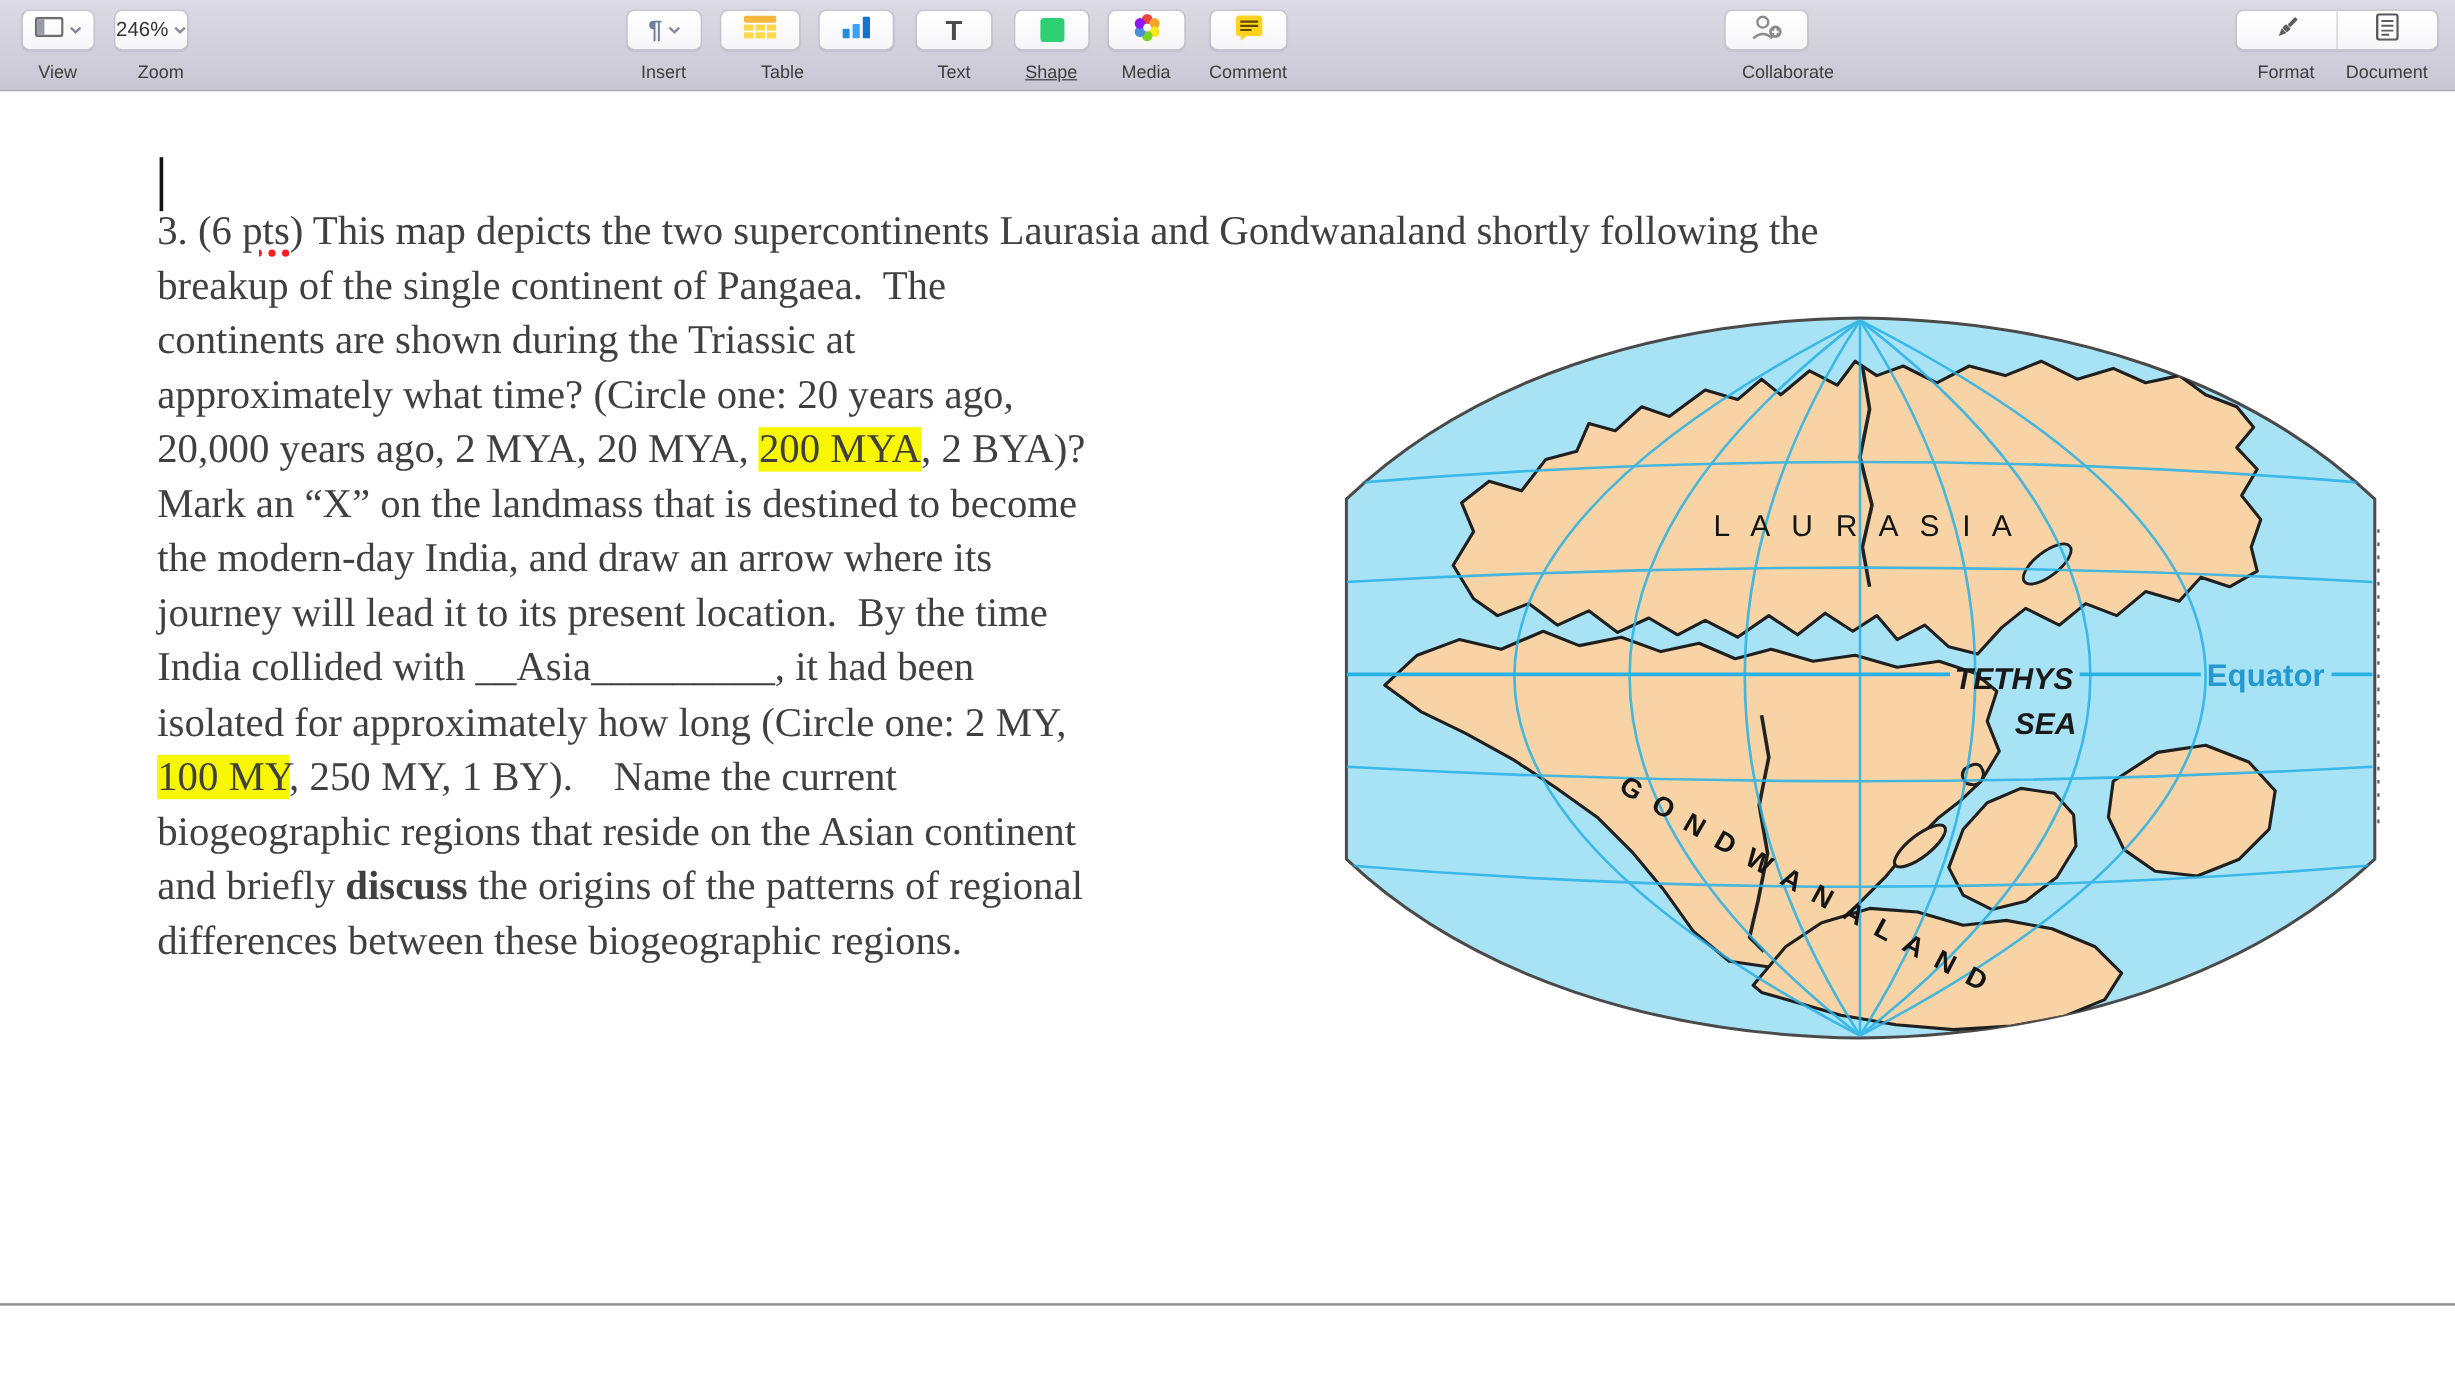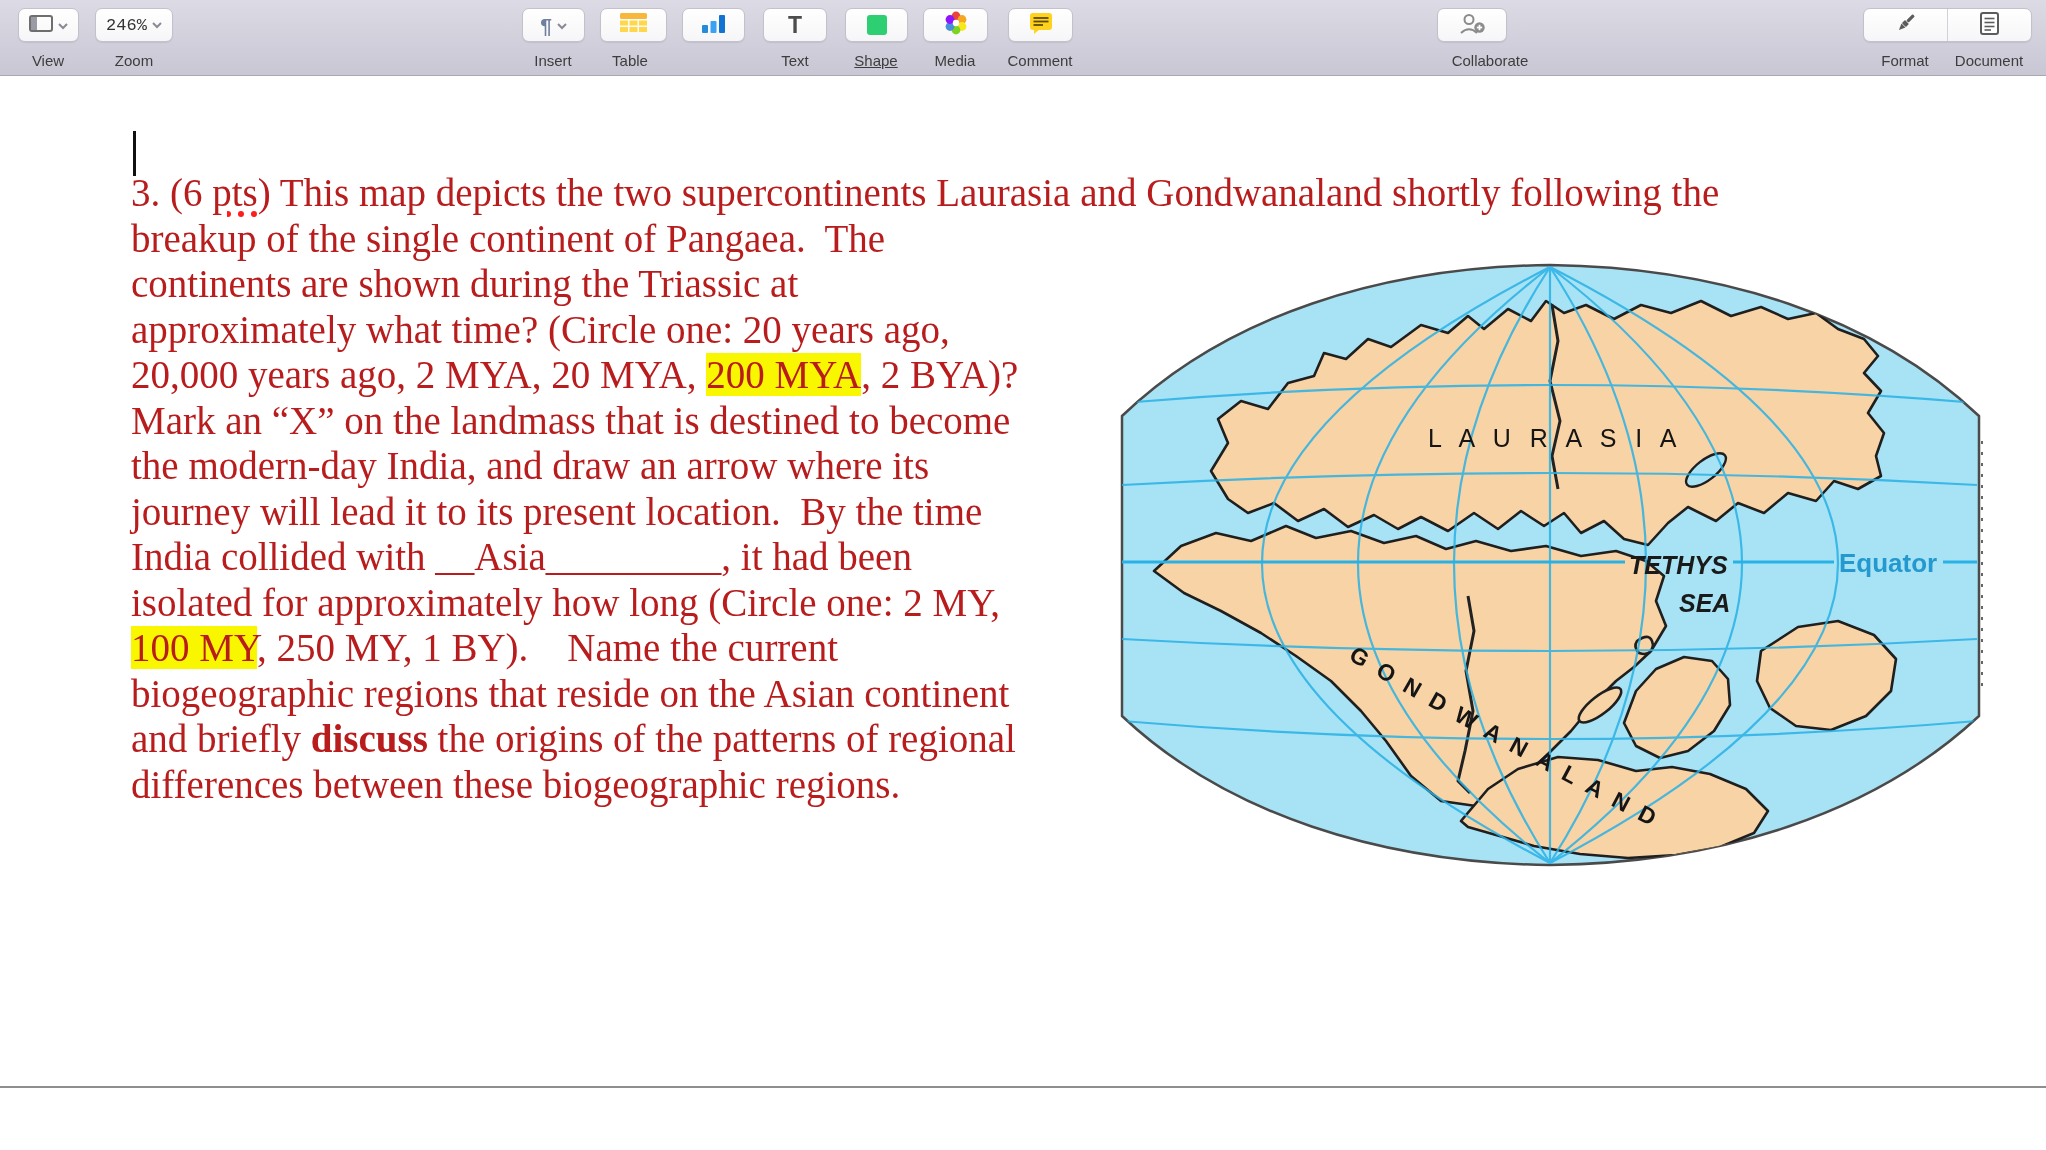--- a/index.html
+++ b/index.html
@@ -21,21 +21,21 @@
   .shape-sq { width:20px; height:20px; background:#2ecf73; border-radius:3px; }
   .seg { position:absolute; top:8px; height:34px; background:linear-gradient(#ffffff,#f6f6f8);
     border:1px solid #c3c1cb; border-radius:7px; display:flex; box-shadow:0 1px 1px rgba(0,0,0,.08); }
   .seg-half { width:84px; display:flex; align-items:center; justify-content:center; }
   .seg-div { width:1px; background:#d2d0d8; }
 
   
   #page { position:absolute; left:0; top:77px; width:2046px; height:1073px; background:#fff; }
   #caret { position:absolute; left:133px; top:54px; width:2.5px; height:45px; background:#111; }
   #text-block { position:absolute; left:131px; top:93px; font-family:"Liberation Serif", serif;
-    font-size:39px; line-height:45.5px; color:#b91c1c; white-space:pre; }
+    font-size:34px; line-height:45.5px; color:#404040; white-space:pre; }
   .tline { height:45.5px; }
   .hl { background:#f9f700; }
   .b { font-weight:bold; }
   .spell { text-decoration:underline; text-decoration-style:dotted;
     text-decoration-color:#ff1c1c; text-decoration-thickness:6px; text-underline-offset:5px; }
   #page-divider { position:absolute; left:0; top:1009px; width:2046px; height:2px; background:#8e8e8e; }
 
   
   #map-wrap { position:absolute; left:1116px; top:184px; width:869px; height:608px; }
   #map-wrap svg { display:block; }
@@ -56,21 +56,21 @@
           </svg>
       </span>
       <span class="chev">
         <svg width="10" height="7" viewBox="0 0 10 7">
             <polyline points="1,1 5,5 9,1" fill="none" stroke="#8a8a96" stroke-width="2"></polyline>
           </svg>
       </span>
     </div>
     <div class="tb-label" style="left:-22px;">View</div>
 
-    <div class="tb-btn" style="left:95px;width:78px;font-family:Liberation Mono, monospace;">
+    <div class="tb-btn" style="left:95px;width:62px;">
       <span class="zoom-text">246%</span>
       <span class="chev">
         <svg width="10" height="7" viewBox="0 0 10 7">
             <polyline points="1,1 5,5 9,1" fill="none" stroke="#8a8a96" stroke-width="2"></polyline>
           </svg>
       </span>
     </div>
     <div class="tb-label" style="left:64px;">Zoom</div>
 
     <div class="tb-btn" style="left:522px;width:63px;">
@@ -91,21 +91,21 @@
             <rect x="0" y="7.5" width="8" height="5"></rect>
               <rect x="9.5" y="7.5" width="8" height="5"></rect>
               <rect x="19" y="7.5" width="8" height="5"></rect>
             <rect x="0" y="14" width="8" height="5"></rect>
               <rect x="9.5" y="14" width="8" height="5"></rect>
               <rect x="19" y="14" width="8" height="5"></rect>
           </g>
         </svg>
       </span>
     </div>
-    <div class="tb-label" style="left:560px;">Table</div>
+    <div class="tb-label" style="left:530px;text-align:right;">Table</div>
 
     <div class="tb-btn" style="left:682px;width:63px;">
       <span>
         <svg width="23" height="19" viewBox="0 0 23 19">
           <rect x="0" y="11" width="6" height="8" rx="1" fill="#268bd8"></rect>
           <rect x="8.5" y="7" width="6" height="12" rx="1" fill="#3aa2f0"></rect>
           <rect x="17" y="1" width="6" height="18" rx="1" fill="#1273d2"></rect>
         </svg>
       </span>
     </div>

